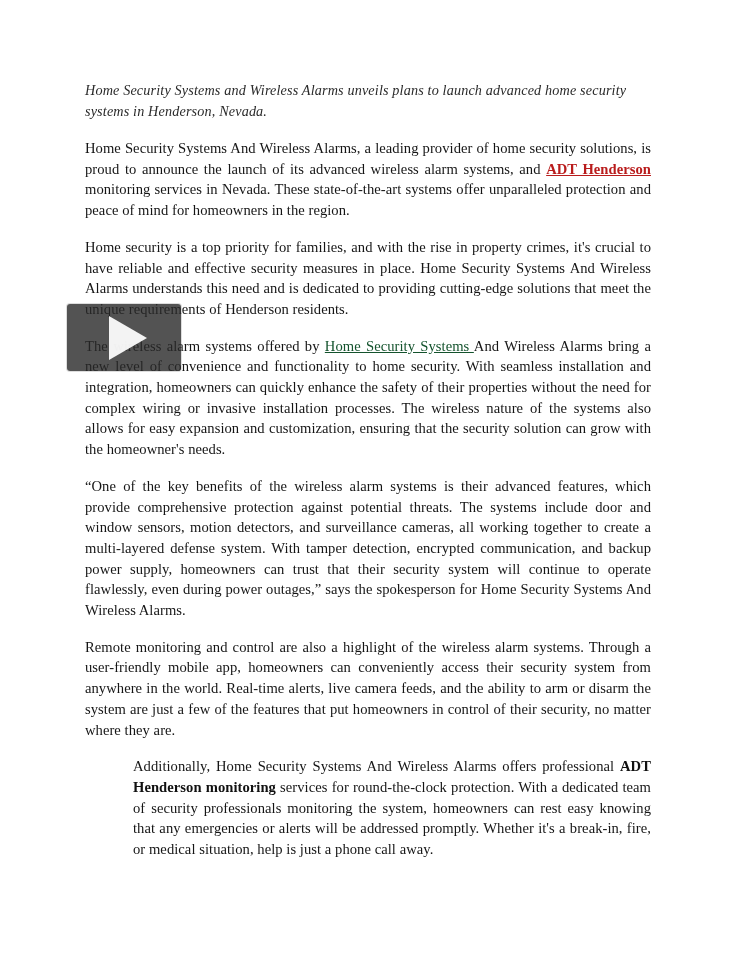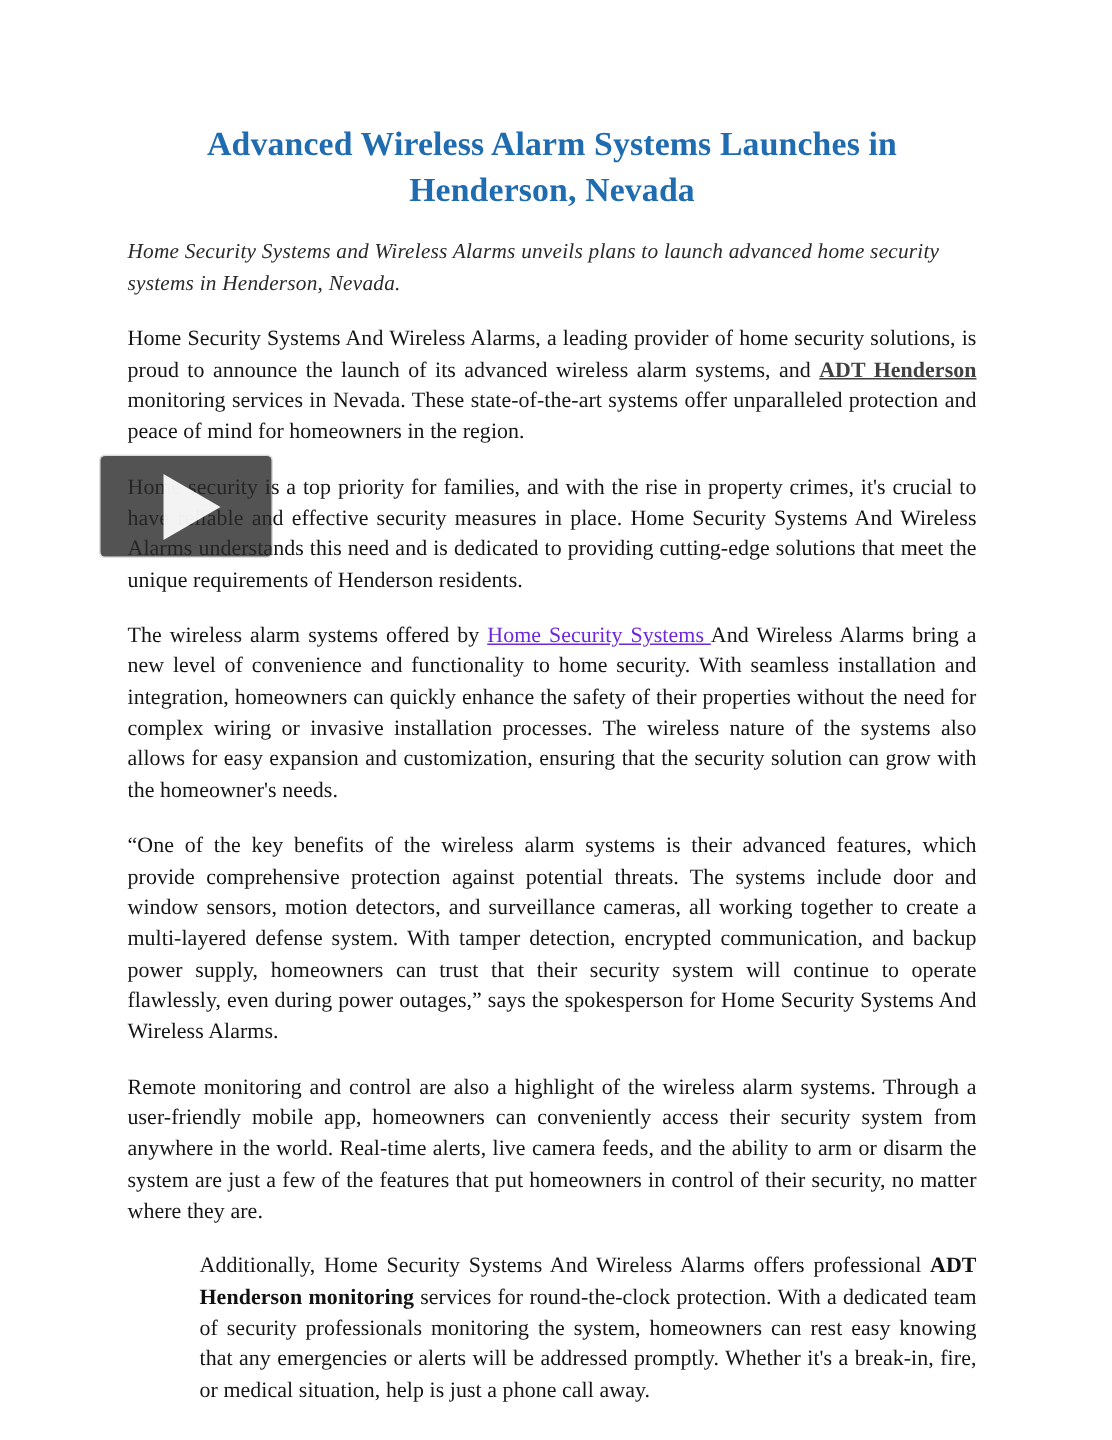--- a/index.html
+++ b/index.html
@@ -52,26 +52,26 @@
     font-size: 14.6px;
     line-height: 20.7px;
     margin: 0 0 16px 0;
     text-align: justify;
     text-justify: inter-word;
     color: #151515;
     letter-spacing: 0.05px;
   }
   p.body-par:last-child { margin-bottom: 0; margin-left: 48px; }
   .lnk {
-    color: #404040;
+    color: #b91c1c;
     text-decoration: underline;
     font-weight: bold;
   }
   .lnk-plain {
-    color: #6d28d9;
+    color: #14532d;
     text-decoration: underline;
     font-weight: normal;
   }
   .bold { font-weight: bold; color: #111111; }
 
   
   .video-overlay {
     position: absolute;
     left: 67px;
     top: 304px;
@@ -95,21 +95,20 @@
     margin-left: 4px;
   }
 </style>
 </head>
 <body>
 
 <div class="page">
 
   <div class="content">
 
-    <h1 class="doc-title">Advanced Wireless Alarm Systems Launches in Henderson, Nevada</h1>
 
     <p class="subtitle">Home Security Systems and Wireless Alarms unveils plans to launch advanced home security systems in Henderson, Nevada.</p>
 
     <p class="body-par"><span>Home Security Systems And Wireless Alarms</span><span>, a leading provider of home security solutions, is proud to announce the launch of its advanced wireless alarm systems, and </span><a class="lnk" href="#">ADT Henderson</a><span> monitoring services in Nevada. These state-of-the-art systems offer unparalleled protection and peace of mind for homeowners in the region.</span></p>
 
     <p class="body-par">Home security is a top priority for families, and with the rise in property crimes, it's crucial to have reliable and effective security measures in place. Home Security Systems And Wireless Alarms understands this need and is dedicated to providing cutting-edge solutions that meet the unique requirements of Henderson residents.</p>
 
     <p class="body-par"><span>The wireless alarm systems offered by </span><a class="lnk-plain" href="#">Home Security Systems </a><span>And Wireless Alarms bring a new level of convenience and functionality to home security. With seamless installation and integration, homeowners can quickly enhance the safety of their properties without the need for complex wiring or invasive installation processes. The wireless nature of the systems also allows for easy expansion and customization, ensuring that the security solution can grow with the homeowner's needs.</span></p>
 
     <p class="body-par">“One of the key benefits of the wireless alarm systems is their advanced features, which provide comprehensive protection against potential threats. The systems include door and window sensors, motion detectors, and surveillance cameras, all working together to create a multi-layered defense system. With tamper detection, encrypted communication, and backup power supply, homeowners can trust that their security system will continue to operate flawlessly, even during power outages,” says the spokesperson for Home Security Systems And Wireless Alarms.</p>

